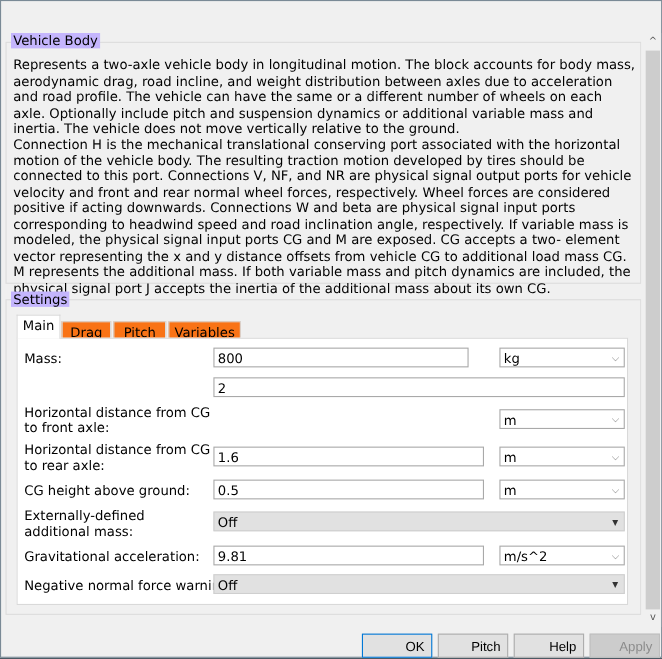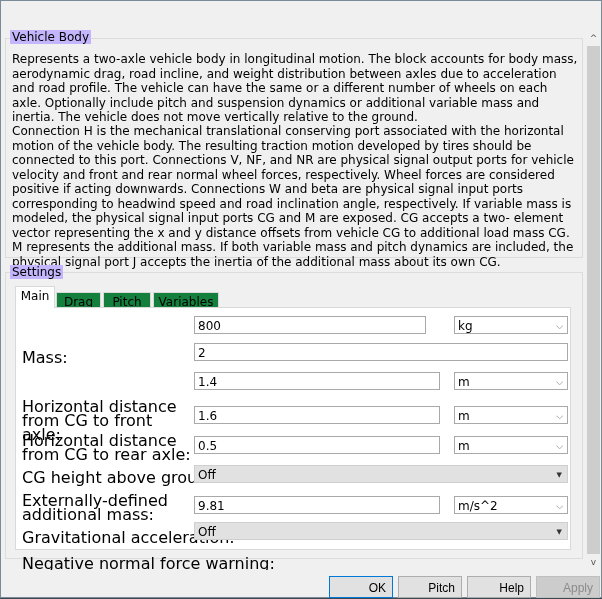--- a/index.html
+++ b/index.html
@@ -49,28 +49,28 @@
   }
   .group-label {
     position: absolute; font-size: 12px; background: #c4b5fd; padding: 0 2px;
   }
   .desc {
     position: absolute; left: 9px; width: 568px; font-size: 12px; line-height: 14.5px; color: #000;
   }
   .tabs { position: absolute; left: 12px; top: 257px; height: 20px; }
   .tab {
     position: absolute; top: 5px; height: 19px; border: 1px solid #d9d9d9; border-bottom: none;
-    background: #15803d; font-size: 12px; line-height: 19px; text-align: center;
+    background: #f97316; font-size: 12px; line-height: 19px; text-align: center;
   }
   .tab.active { background: #fff; height: 21px; top: -1px; z-index: 2; }
   .tabpane {
     position: absolute; left: 12px; top: 277px; width: 554px; height: 241px;
     background: #fff; border: 1px solid #d9d9d9;
   }
-  .row-label { position: absolute; left: 6px; font-size: 16px; line-height: 14px; margin-top: 32px; }
+  .row-label { position: absolute; left: 6px; font-size: 12px; line-height: 14px; }
   .field {
     position: absolute; height: 18px; border: 1px solid #a9a9a9; background: #fff;
     font-size: 12px; line-height: 18px; padding-left: 3px; box-sizing: border-box;
   }
   .field.disabled { background: #e1e1e1; border-color: #cfcfcf; }
   .unit {
     position: absolute; left: 438px; width: 114px; height: 18px; border: 1px solid #a9a9a9; background: #fff;
     font-size: 12px; line-height: 18px; padding-left: 3px; box-sizing: border-box;
   }
   .unit .chev, .field .chev {
@@ -111,21 +111,20 @@
       <span class="row-label" style="top:11px;">Mass:</span>
       <div class="field" style="left:178px; top:8px; width:232px;">800</div>
       <div class="unit" style="top:8px;">
         <span>kg</span>
         <span class="chev">⌵</span>
       </div>
 
       <div class="field" style="left:178px; top:35px; width:374px;">2</div>
 
       <span class="row-label" style="top:60px; width:170px;">Horizontal distance from CG to front axle:</span>
-      <div class="field" style="left:178px; top:64px; width:246px;">1.4</div>
       <div class="unit" style="top:64px;">
         <span>m</span>
         <span class="chev">⌵</span>
       </div>
 
       <span class="row-label" style="top:94px; width:170px;">Horizontal distance from CG to rear axle:</span>
       <div class="field" style="left:178px; top:98px; width:246px;">1.6</div>
       <div class="unit" style="top:98px;">
         <span>m</span>
         <span class="chev">⌵</span>

